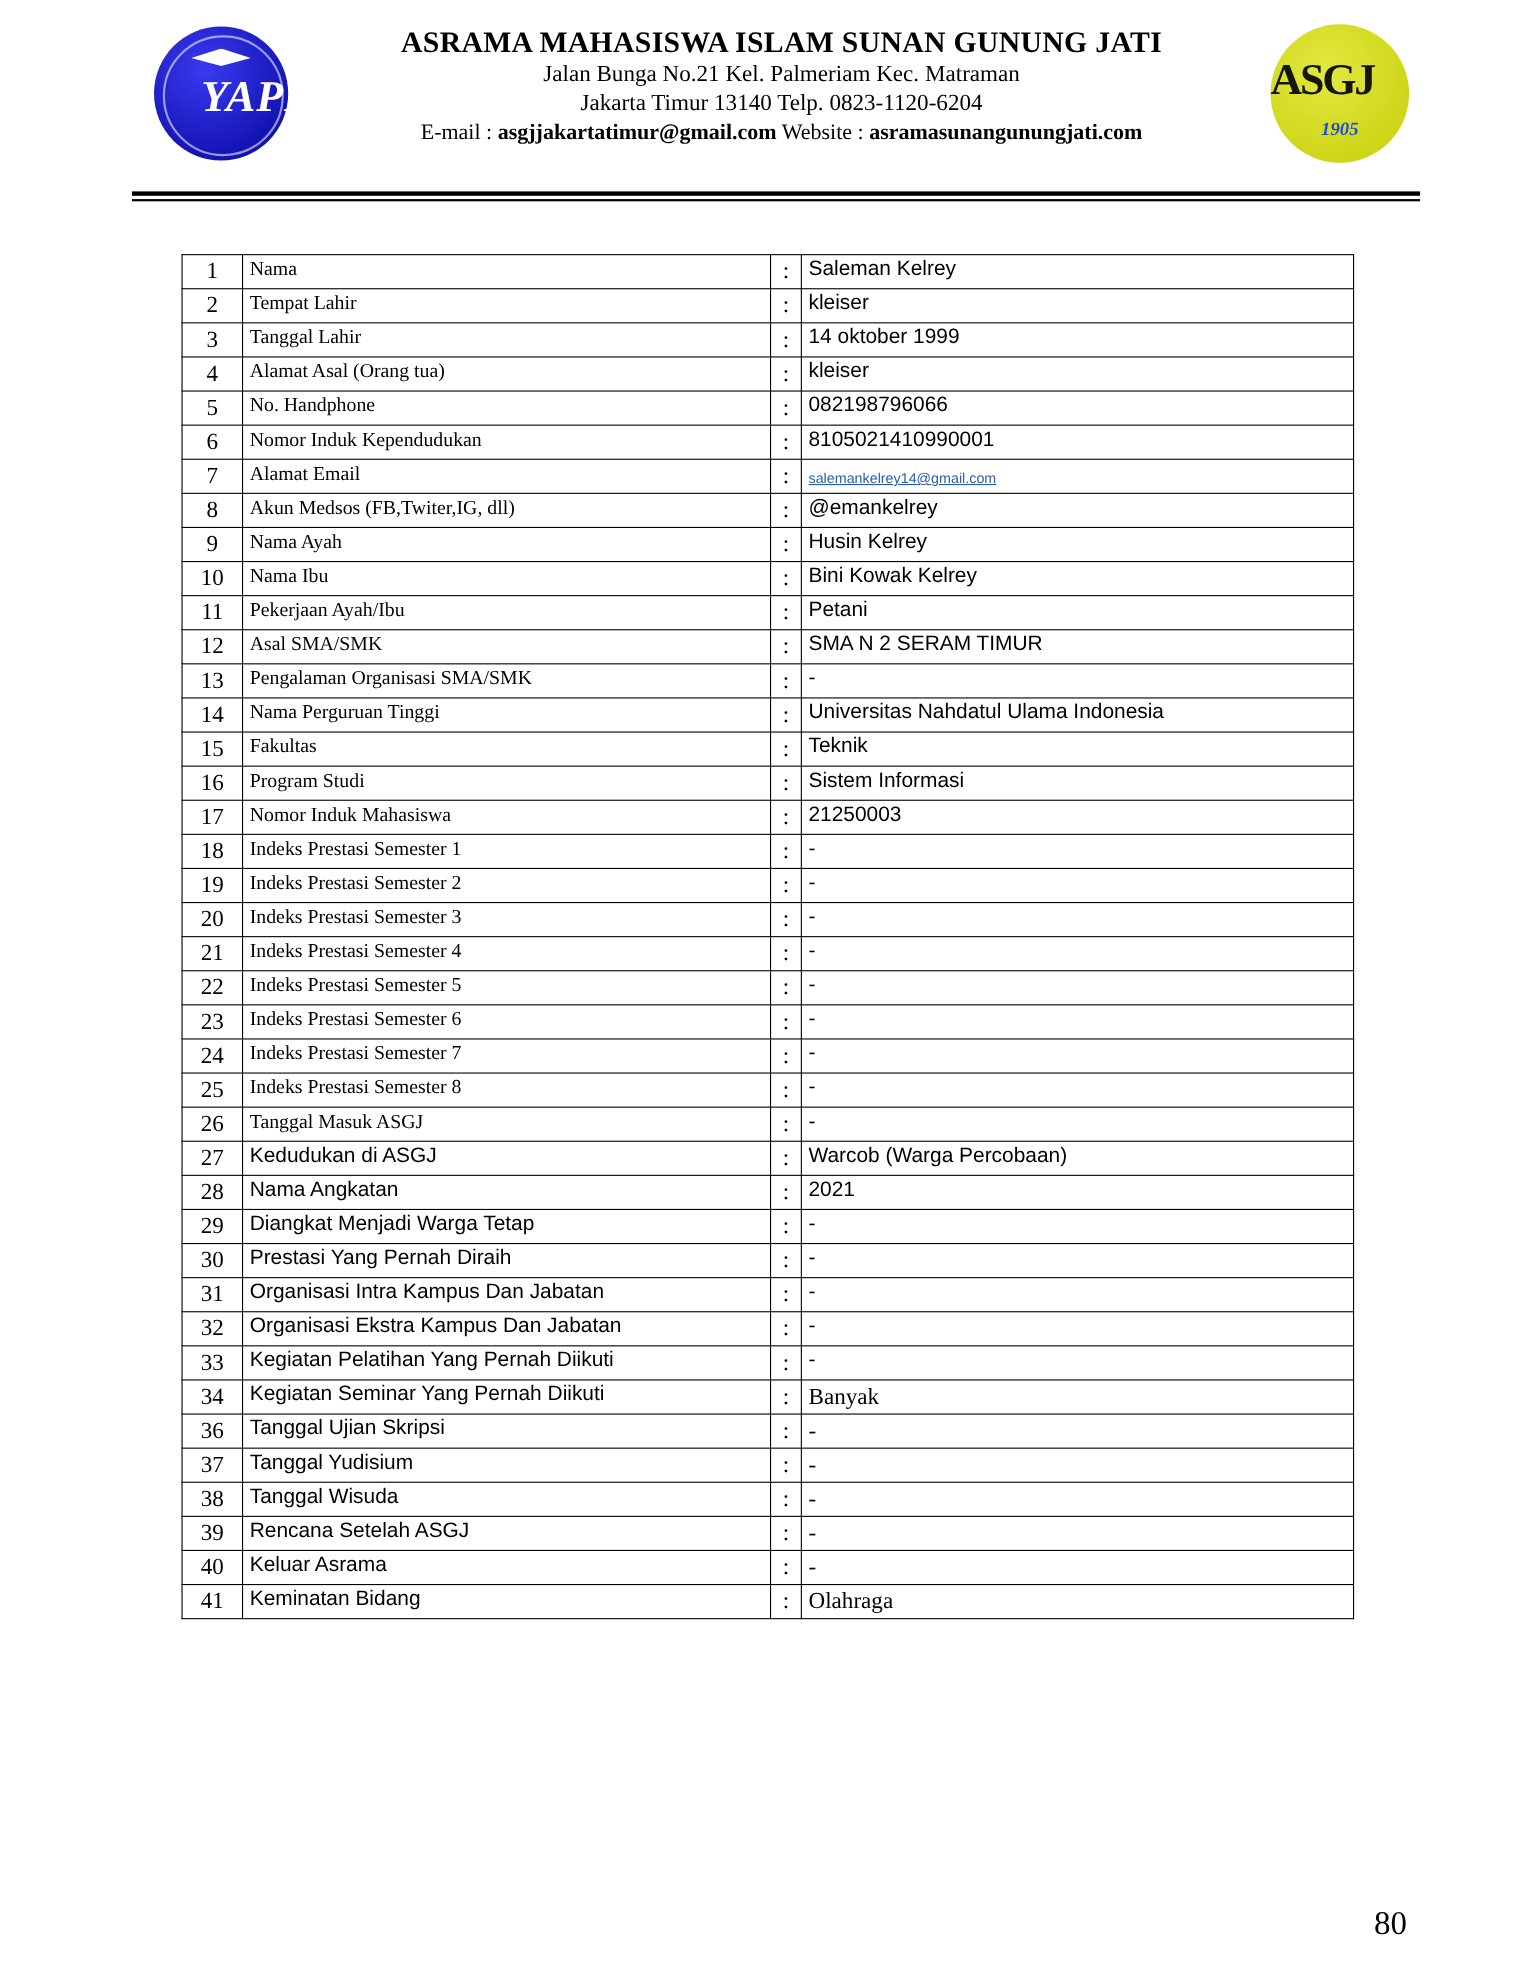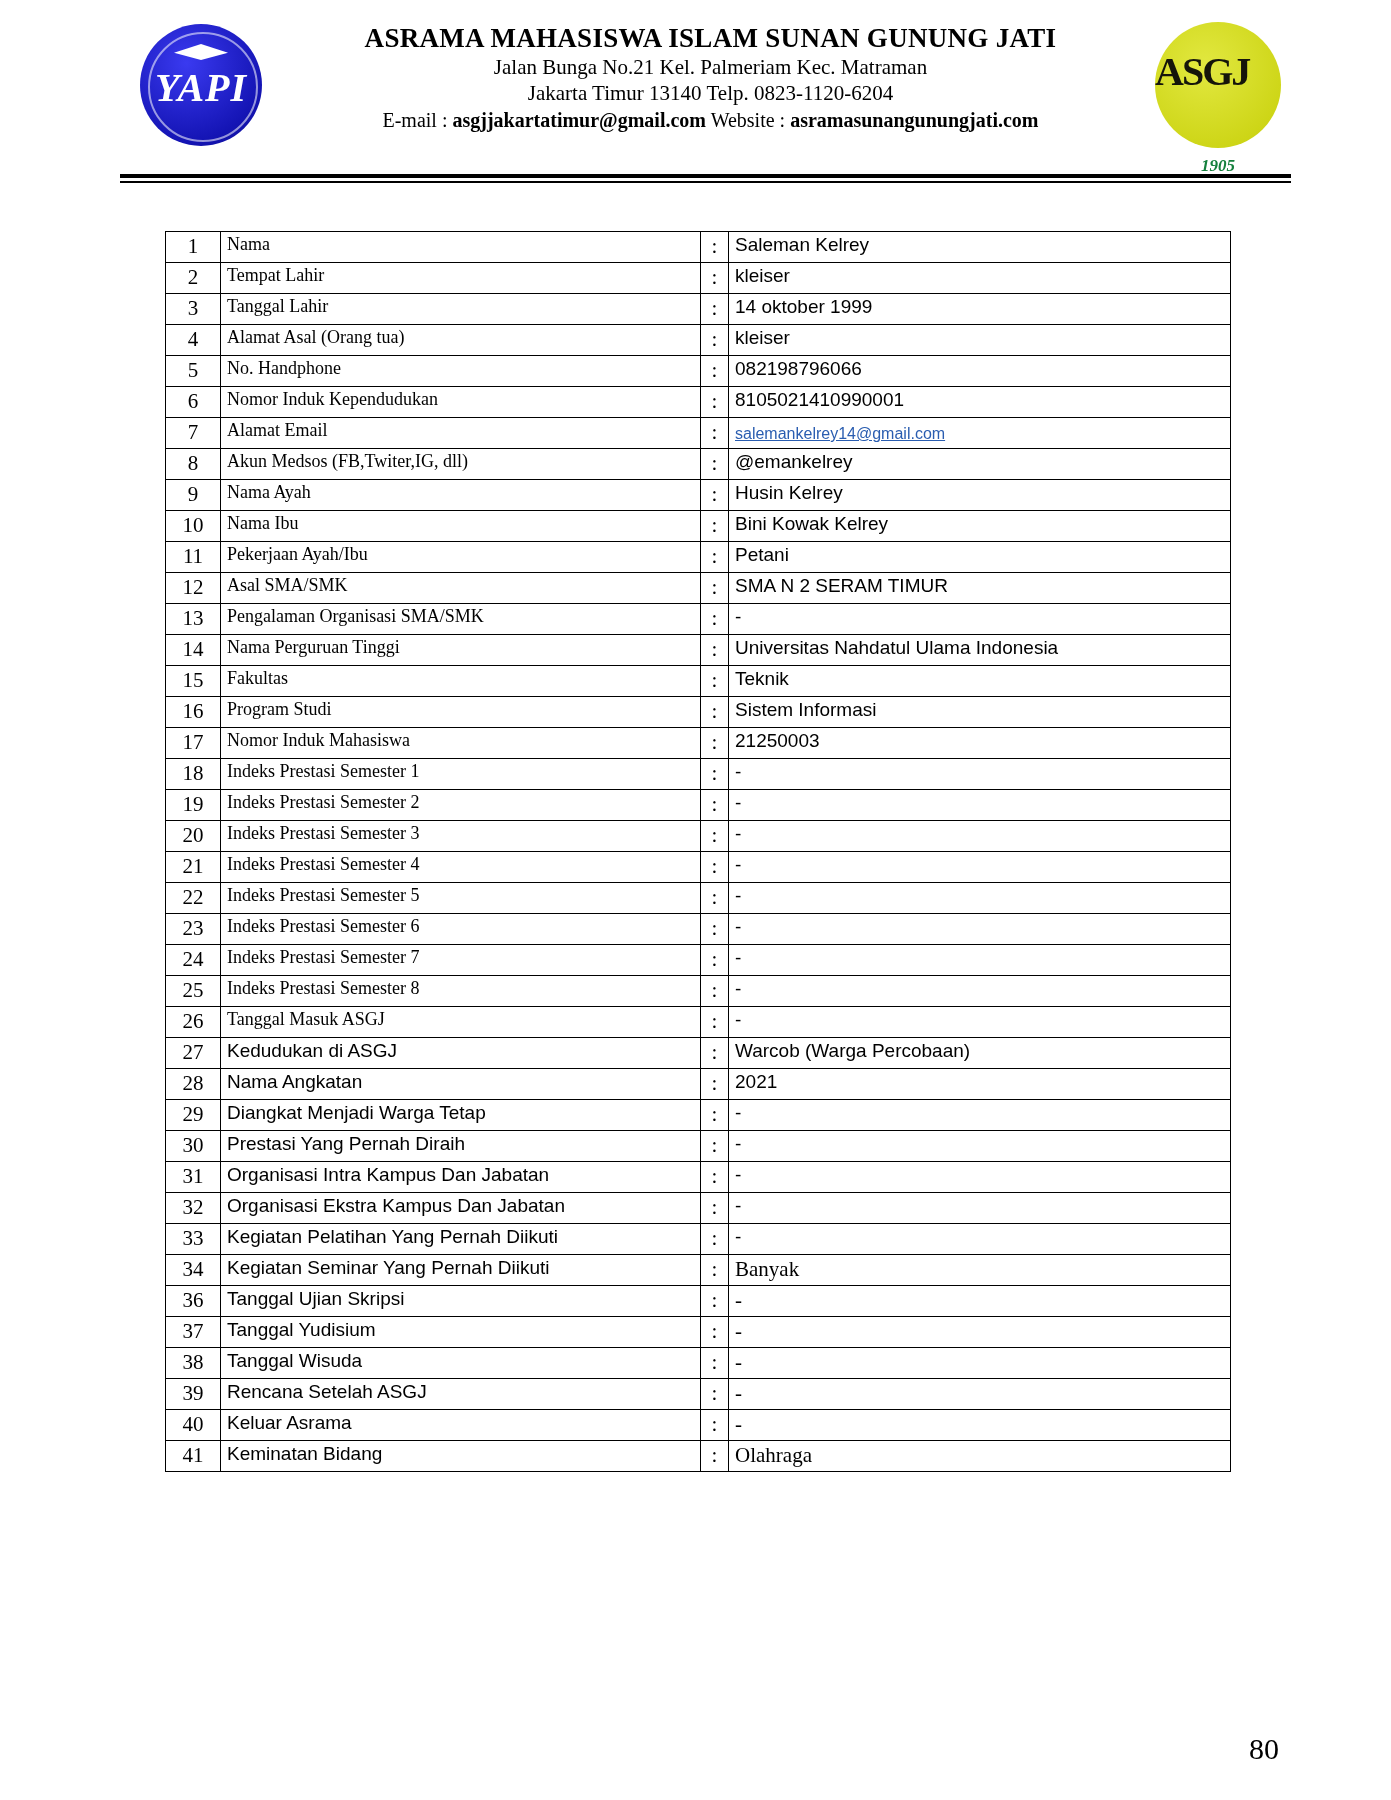--- a/index.html
+++ b/index.html
@@ -54,20 +54,21 @@
     position: absolute;
     left: 0; top: 40px;
     width: 122px;
     text-align: center;
     color: #ffffff;
     font-family: "Liberation Serif", serif;
     font-weight: bold;
     font-style: italic;
     font-size: 40px;
     letter-spacing: 1px;
+    padding-left: 28px;
   }
   .logo-left .ring {
     position: absolute;
     left: 8px; top: 8px;
     width: 106px; height: 106px;
     border-radius: 50%;
     border: 2px solid rgba(255,255,255,0.55);
   }
 
   .logo-right {
@@ -92,25 +93,24 @@
     font-family: "Liberation Serif", serif;
     font-weight: bold;
     font-size: 40px;
     letter-spacing: -2px;
   }
   .logo-right .year {
     position: absolute;
     left: 0; top: 86px;
     width: 126px;
     text-align: center;
-    color: #15803d;
+    color: #1d4ed8;
     font-size: 17px;
     font-style: italic;
     font-weight: bold;
-    margin-top: 48px;
   }
 
   .head-text {
     margin: 0 150px 12px 160px;
     text-align: center;
     padding-top: 4px;
   }
   .head-line1 {
     font-size: 27px;
     font-weight: bold;
@@ -185,21 +185,21 @@
     margin-top: 48px;
   }
   tr td.lbl-sans {
     font-family: "Liberation Sans", sans-serif;
     font-size: 19px;
   }
   a.email-link {
     color: #2a5db0;
     text-decoration: underline;
     font-family: "Liberation Sans", sans-serif;
-    font-size: 16px;
+    font-size: 13px;
   }
 
   .page-number {
     position: absolute;
     right: 112px;
     bottom: 52px;
     font-size: 30px;
     font-family: "Liberation Serif", serif;
   }
 </style>

